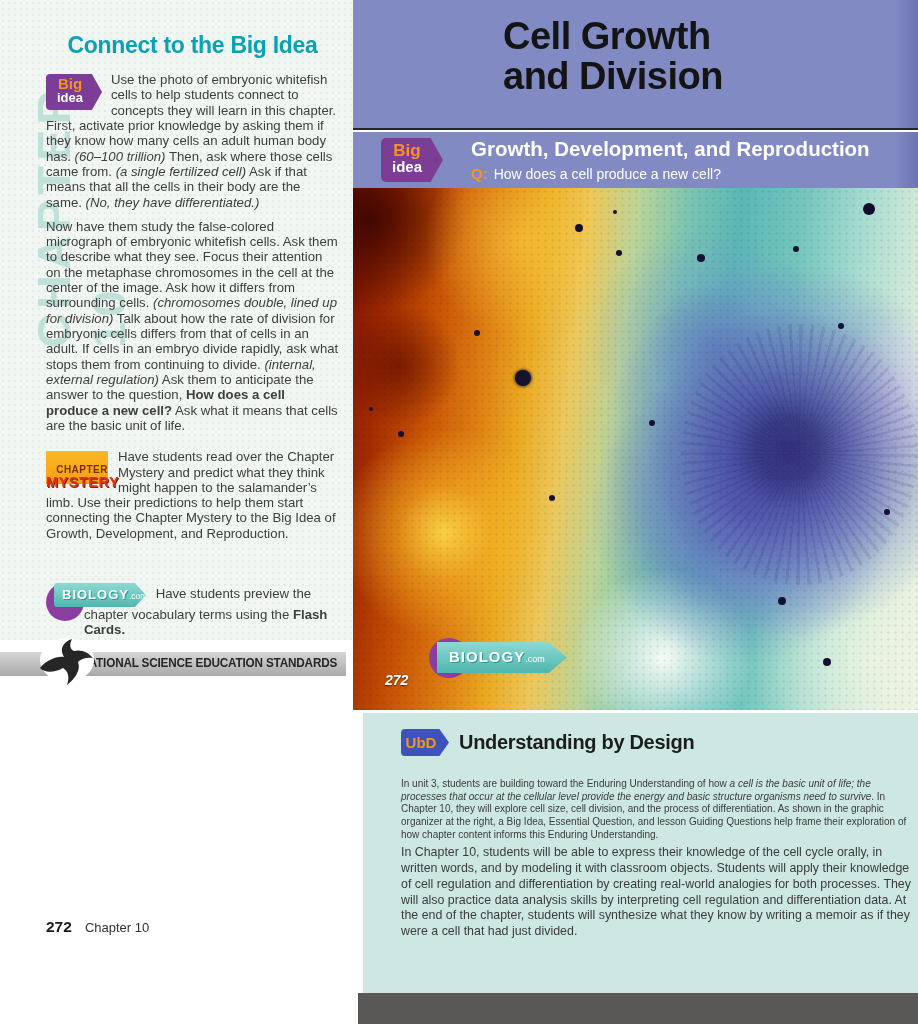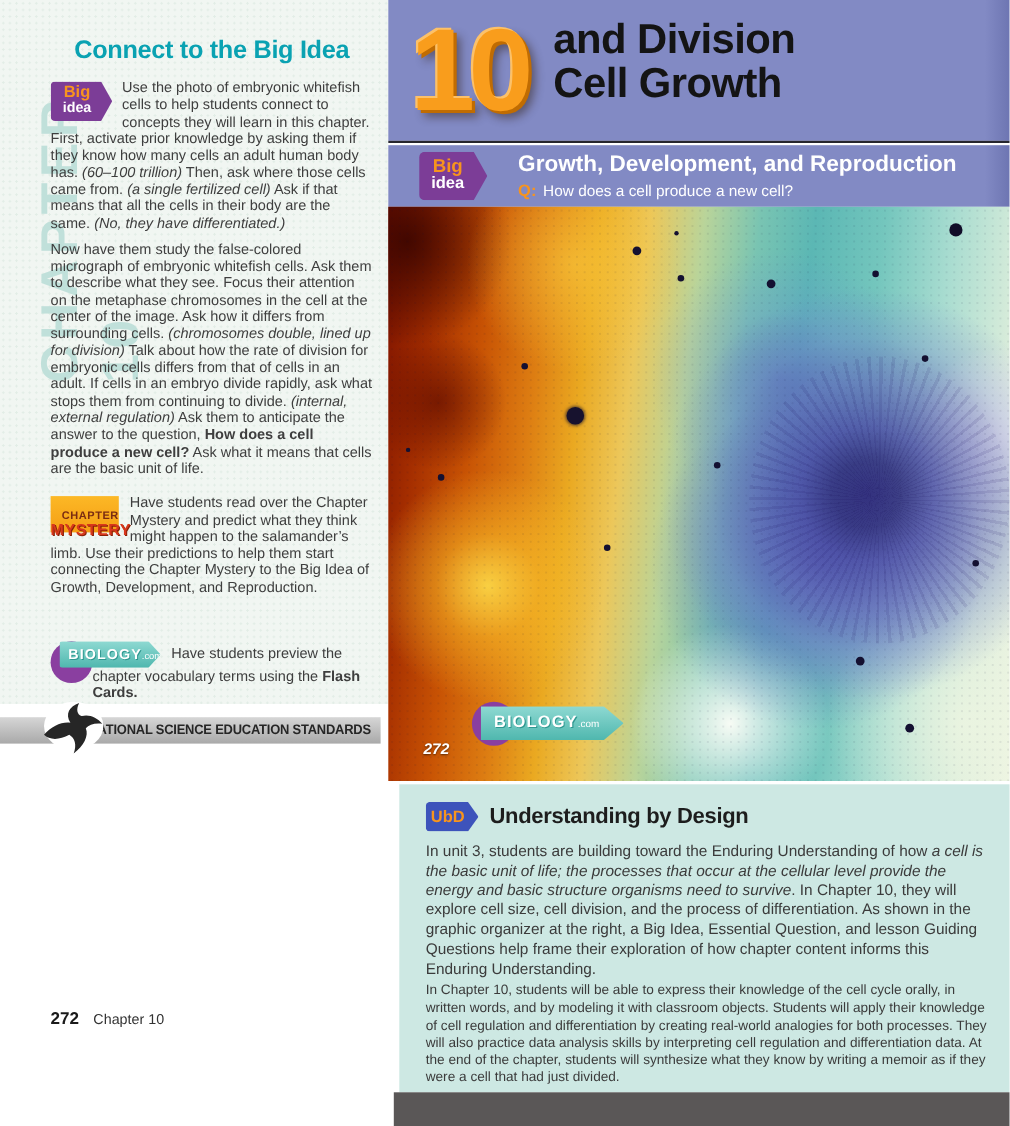--- a/index.html
+++ b/index.html
@@ -127,27 +127,27 @@
       border-radius:10px; background:#ffffff; text-align:center; font-size:10.5px; color:#555555; line-height:17px; }
   .sb-go { position:absolute; left:336px; top:4px; width:27px; height:19px;
       background:linear-gradient(180deg,#efefef,#b9b9b9); border:1px solid #7f7f7f; border-radius:3px;
       font-size:11px; font-weight:bold; color:#333333; text-align:center; line-height:17px; }
   .sb-bullet { position:absolute; left:375px; top:10px; width:7px; height:7px; border-radius:50%; background:#2ab6c9; }
   .sb-link { position:absolute; left:388px; top:7px; font-size:11.5px; color:#1e1e1e; }
 
   
   .ubd-section { position:absolute; left:353px; top:710px; width:565px; height:314px; background:#ffffff; }
   .ubd-panel { position:absolute; left:10px; top:3px; width:555px; height:280px; background:#cde8e3;
-      padding:16px 18px 0 24px; }
+      padding:16px 18px 0 38px; }
   .ubd-head-row { display:flex; align-items:center; }
   .ubd-badge { width:48px; height:27px; background:#3d53bb; clip-path:polygon(0 0,80% 0,100% 50%,80% 100%,0 100%);
       border-radius:4px; color:#f7941e; font-weight:bold; font-size:15px; text-align:center; line-height:27px;
       padding-right:8px; margin-right:10px; flex:none; }
   .ubd-heading { font-size:20px; font-weight:bold; color:#1d1d1d; letter-spacing:-0.3px; }
-  .ubd-para { margin-top:9px; font-size:14px; line-height:1.27; color:#3b3b3b; width:516px; }
+  .ubd-para { margin-top:22px; font-size:10px; line-height:1.27; color:#3b3b3b; width:516px; }
   .ubd-goals-head { margin-top:13px; font-size:10.8px; font-weight:bold; color:#1a1a1a; letter-spacing:.2px; }
   .ubd-goals-para { margin-top:4px; font-size:12.4px; line-height:1.27; color:#3b3b3b; width:516px; }
   .ubd-darkbar { position:absolute; left:5px; top:283px; width:560px; height:31px; background:#5a5757; }
 </style>
 </head>
 <body>
 
 <div id="canvas">
 
   <div class="left-col">
@@ -194,24 +194,23 @@
       </svg>
     </div>
 
     <div class="left-footer">
       <span class="pg">272</span><span class="ch">Chapter 10</span>
     </div>
   </div>
 
   <div class="page">
     <div class="page-header">
-      <div class="num10">10</div>
       <div class="page-title">
+        <div>Cell Growth</div>
         <div>and Division</div>
-        <div>Cell Growth</div>
       </div>
     </div>
 
     <div class="idea-banner">
       <span class="bigidea-badge2">
         <span class="bi-top">Big</span>
         <span class="bi-bot">idea</span>
       </span>
       <span class="banner-title">Growth, Development, and Reproduction</span>
       <span class="banner-q">

